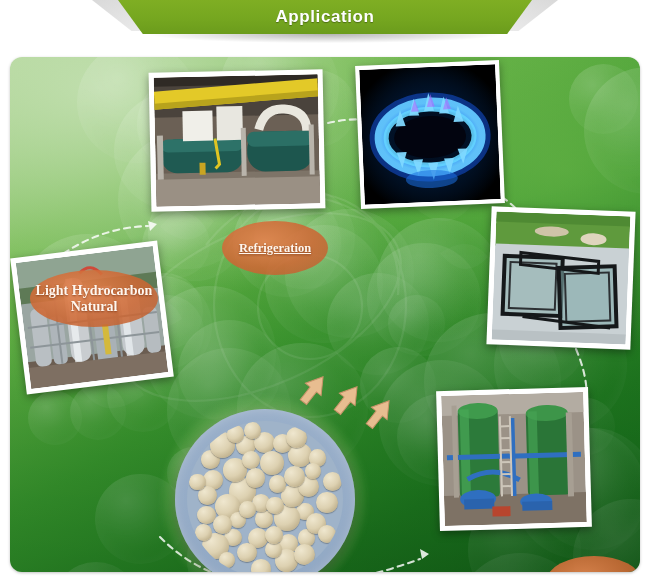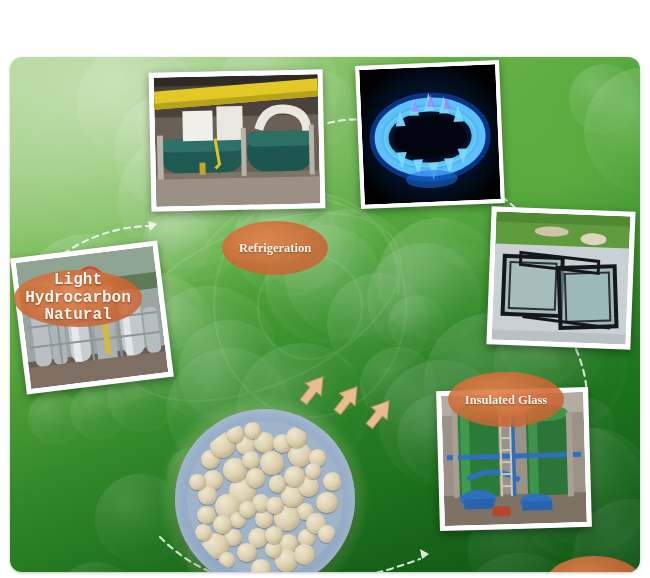--- a/index.html
+++ b/index.html
@@ -84,23 +84,23 @@
 
   
   .label {
     position: absolute; border-radius: 50%;
     display: flex; align-items: center; justify-content: center;
     text-align: center; line-height: 1.12;
     color: #fff7ef; font-family: "Liberation Serif", serif;
     font-weight: bold; text-shadow: 0 1px 2px rgba(90,30,0,.55);
     background: radial-gradient(ellipse at 40% 38%, rgba(226,131,78,.93) 0%, rgba(205,104,52,.88) 55%, rgba(188,92,44,.80) 100%);
   }
-  #label-refrigeration { left: 212px; top: 164px; width: 106px; height: 54px; font-size: 12.5px; }
+  #label-refrigeration { left: 212px; top: 164px; width: 106px; height: 54px; font-size: 12.5px; text-decoration: underline; }
   #label-natural-gas   { left: 451px; top: 64px;  width: 104px; height: 55px; font-size: 12.5px; }
-  #label-light-hc      { left: 4px;   top: 213px; width: 128px; height: 57px; font-size: 16px; font-family: Liberation Mono, monospace; }
+  #label-light-hc      { left: 20px;   top: 213px; width: 128px; height: 57px; font-size: 14px; }
   #label-insulated     { left: 438px; top: 315px; width: 116px; height: 55px; font-size: 12.5px; }
   #label-ethylene      { left: 536px; top: 499px; width: 96px; height: 52px; font-size: 12.5px; }
 
   
   .dish-glow {
     position: absolute; left: 152px; top: 340px; width: 204px; height: 204px;
     border-radius: 50%;
     background: radial-gradient(circle, rgba(255,255,255,0) 44%, rgba(240,255,210,.75) 52%, rgba(200,240,150,.20) 64%, rgba(255,255,255,0) 74%);
     filter: blur(3px);
   }
@@ -117,20 +117,28 @@
     box-shadow: 0 1px 1px rgba(0,0,0,.28);
   }
 
   .arrows { position: absolute; left: 280px; top: 300px; width: 120px; height: 80px; }
 </style>
 </head>
 <body>
 
 <div id="root">
 
+  <div class="header-wrap">
+    <div class="ribbon-shadow-l"></div>
+    <div class="ribbon-shadow-r"></div>
+    <div class="ribbon">
+      <span class="ribbon-title">Application</span>
+    </div>
+    <div class="ribbon-drop"></div>
+  </div>
 
   <div class="panel">
 
     <div class="bubbles" id="bubbles">
         <span style="width: 103.347px; height: 103.347px; left: 167.515px; top: 262.838px;"></span>
         <span style="width: 136.89px; height: 136.89px; left: 413.642px; top: 255.77px;"></span>
         <span style="width: 126.811px; height: 126.811px; left: 574.116px; top: 10.2622px;"></span>
         <span style="width: 137.774px; height: 137.774px; left: 108.358px; top: 74.4115px;"></span>
         <span style="width: 137.377px; height: 137.377px; left: 8.96251px; top: 177.395px;"></span>
         <span style="width: 54.6018px; height: 54.6018px; left: 17.5157px; top: 333.789px;"></span>
@@ -469,22 +477,19 @@
     </div>
 
 
     <div class="label" id="label-light-hc">
       <span>
         <span>Light Hydrocarbon</span><br>
         <span>Natural</span>
       </span>
     </div>
 
-    <div class="label" id="label-insulated">
-      <span>Insulated Glass</span>
-    </div>
 
     <div class="label" id="label-ethylene">
       
     </div>
 
   </div>
 </div>
 
 </body></html>

